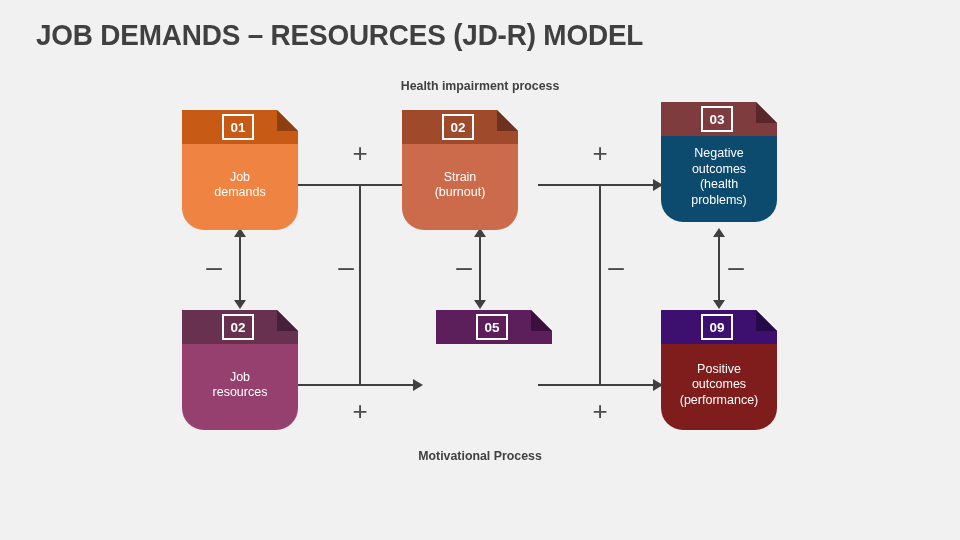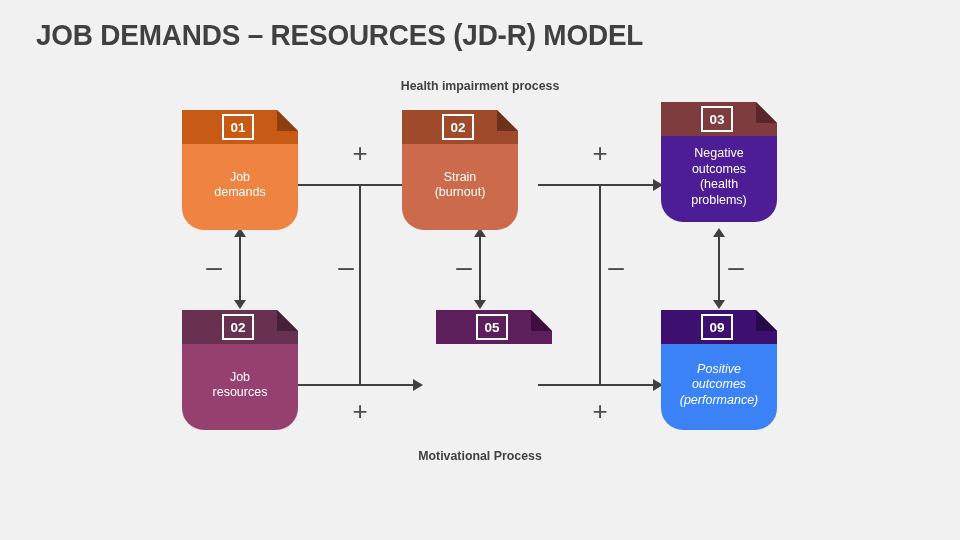--- a/index.html
+++ b/index.html
@@ -235,21 +235,21 @@
 (burnout)</div>
     </div>
   </div>
 
   <div class="card" style="left:661px; top:102px;">
     <div class="card-head">
       <div class="card-head-fill" style="background-color: rgb(126, 60, 63);"></div>
       <div class="fold-inner" style="background-color: rgb(87, 39, 42);"></div>
     </div>
     <div class="badge">03</div>
-    <div class="card-body" style="background-color: #4c1d95;">
+    <div class="card-body" style="background-color: #0c4a6e;">
       <div class="card-label">Negative
 outcomes
 (health
 problems)</div>
     </div>
   </div>
 
   <div class="card" style="left:182px; top:310px;">
     <div class="card-head">
       <div class="card-head-fill" style="background-color: rgb(104, 49, 79);"></div>
@@ -269,20 +269,20 @@
     </div>
     <div class="badge">05</div>
   </div>
 
   <div class="card" style="left:661px; top:310px;">
     <div class="card-head">
       <div class="card-head-fill" style="background-color: rgb(61, 16, 112);"></div>
       <div class="fold-inner" style="background-color: rgb(36, 10, 71);"></div>
     </div>
     <div class="badge">09</div>
-    <div class="card-body" style="background-color: #3b82f6; font-style: italic;">
+    <div class="card-body" style="background-color: #7f1d1d;">
       <div class="card-label">Positive
 outcomes
 (performance)</div>
     </div>
   </div>
 
 </div>
 
 </body></html>

